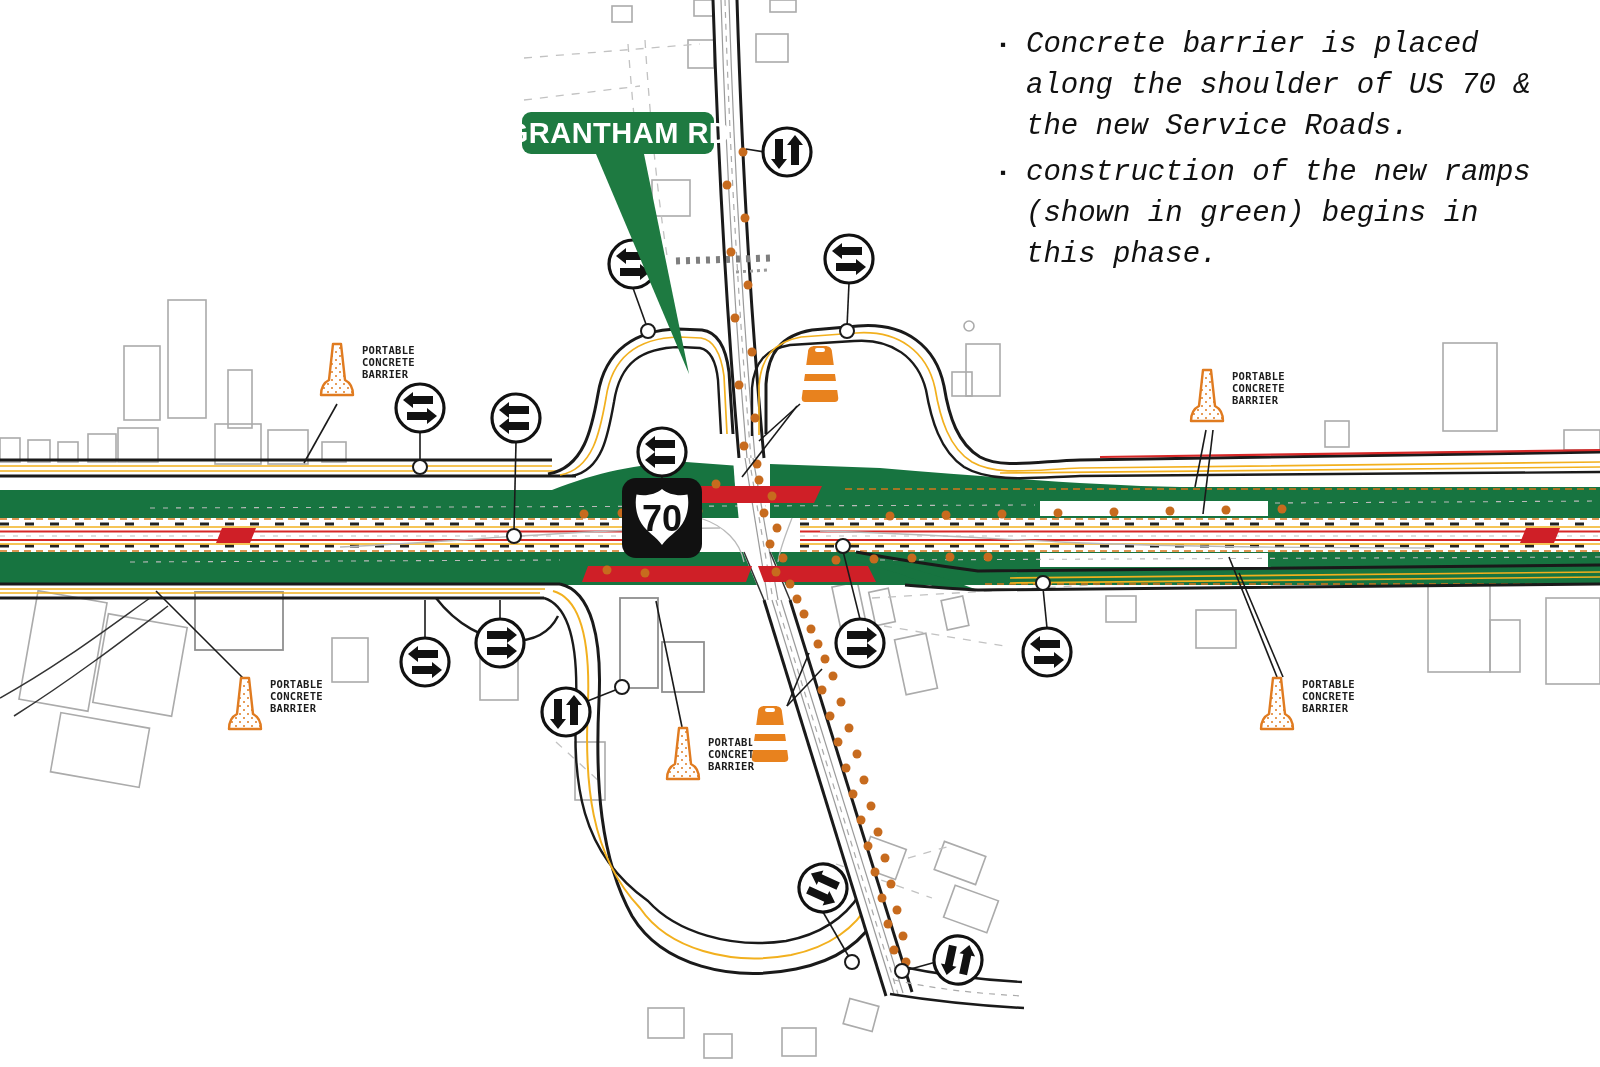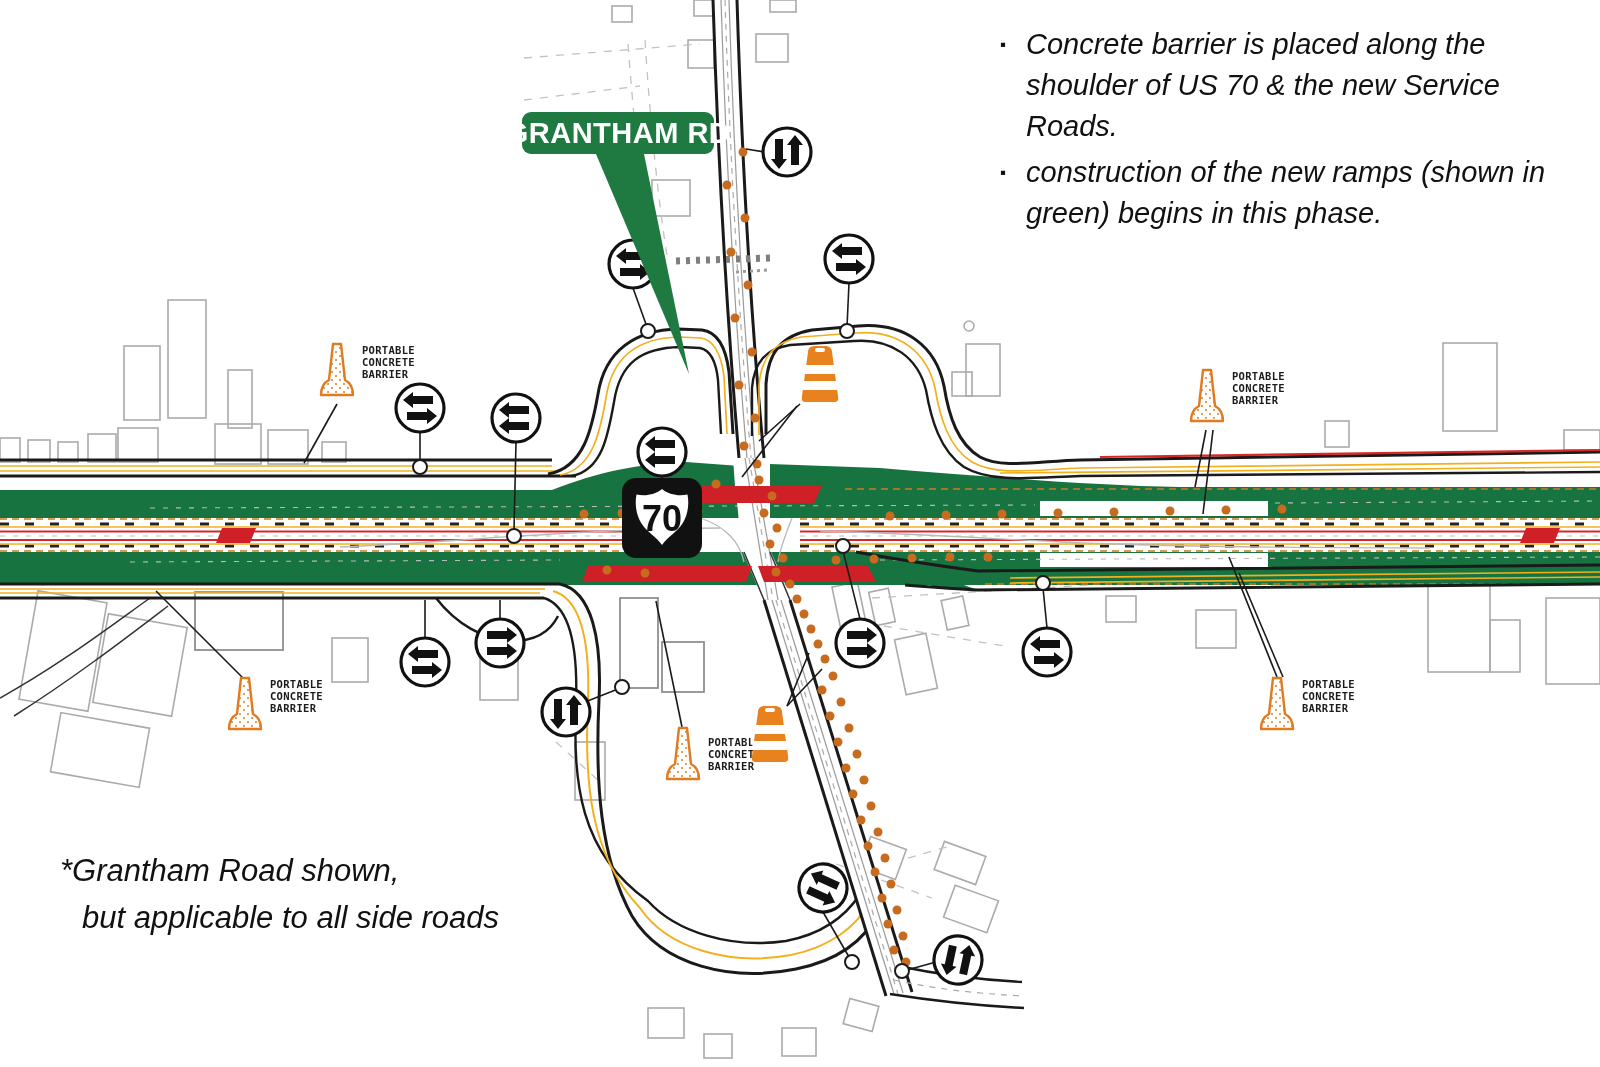--- a/index.html
+++ b/index.html
@@ -28,21 +28,21 @@
   .pcb{font-family:"DejaVu Sans Mono",monospace;font-size:10.5px;font-weight:700;
        fill:#1c1c1c;letter-spacing:.3px;}
   .signtext{font-family:"Liberation Sans",sans-serif;font-weight:bold;font-size:29px;
        fill:#ffffff;letter-spacing:.5px;}
   .shieldnum{font-family:"Liberation Sans",sans-serif;font-weight:bold;font-size:36px;fill:#111;}
   
   .notes{position:absolute;left:1000px;top:24px;width:560px;color:#111;}
   .note-row{display:flex;align-items:flex-start;margin-bottom:4px;}
   .note-marker{width:26px;font-size:17px;line-height:42px;flex:0 0 26px;
        font-style:normal;color:#111;}
-  .note-text{font-style:italic;font-size:29px;line-height:1.42;font-weight:500;}
+  .note-text{font-style:italic;font-size:29px;line-height:1.42;font-weight:500;font-family:Liberation Mono, monospace;}
   .footnote{position:absolute;left:60px;top:848px;color:#111;font-style:italic;
        font-size:31px;line-height:1.5;font-weight:500;}
   .footnote .l2{padding-left:22px;}
 </style>
 </head>
 <body>
 
 <div class="stage">
 <svg width="1600" height="1067" viewBox="0 0 1600 1067" xmlns="http://www.w3.org/2000/svg">
   <defs>
@@ -459,17 +459,13 @@
     <div class="note-row">
       <div class="note-marker">▪</div>
       <div class="note-text">Concrete barrier is placed along the shoulder of US 70 &amp; the new Service Roads.</div>
     </div>
     <div class="note-row">
       <div class="note-marker">▪</div>
       <div class="note-text">construction of the new ramps (shown in green) begins in this phase.</div>
     </div>
   </div>
 
-  <div class="footnote">
-    <div class="l1">*Grantham Road shown,</div>
-    <div class="l2">but applicable to all side roads</div>
-  </div>
 </div>
 
 </body></html>

